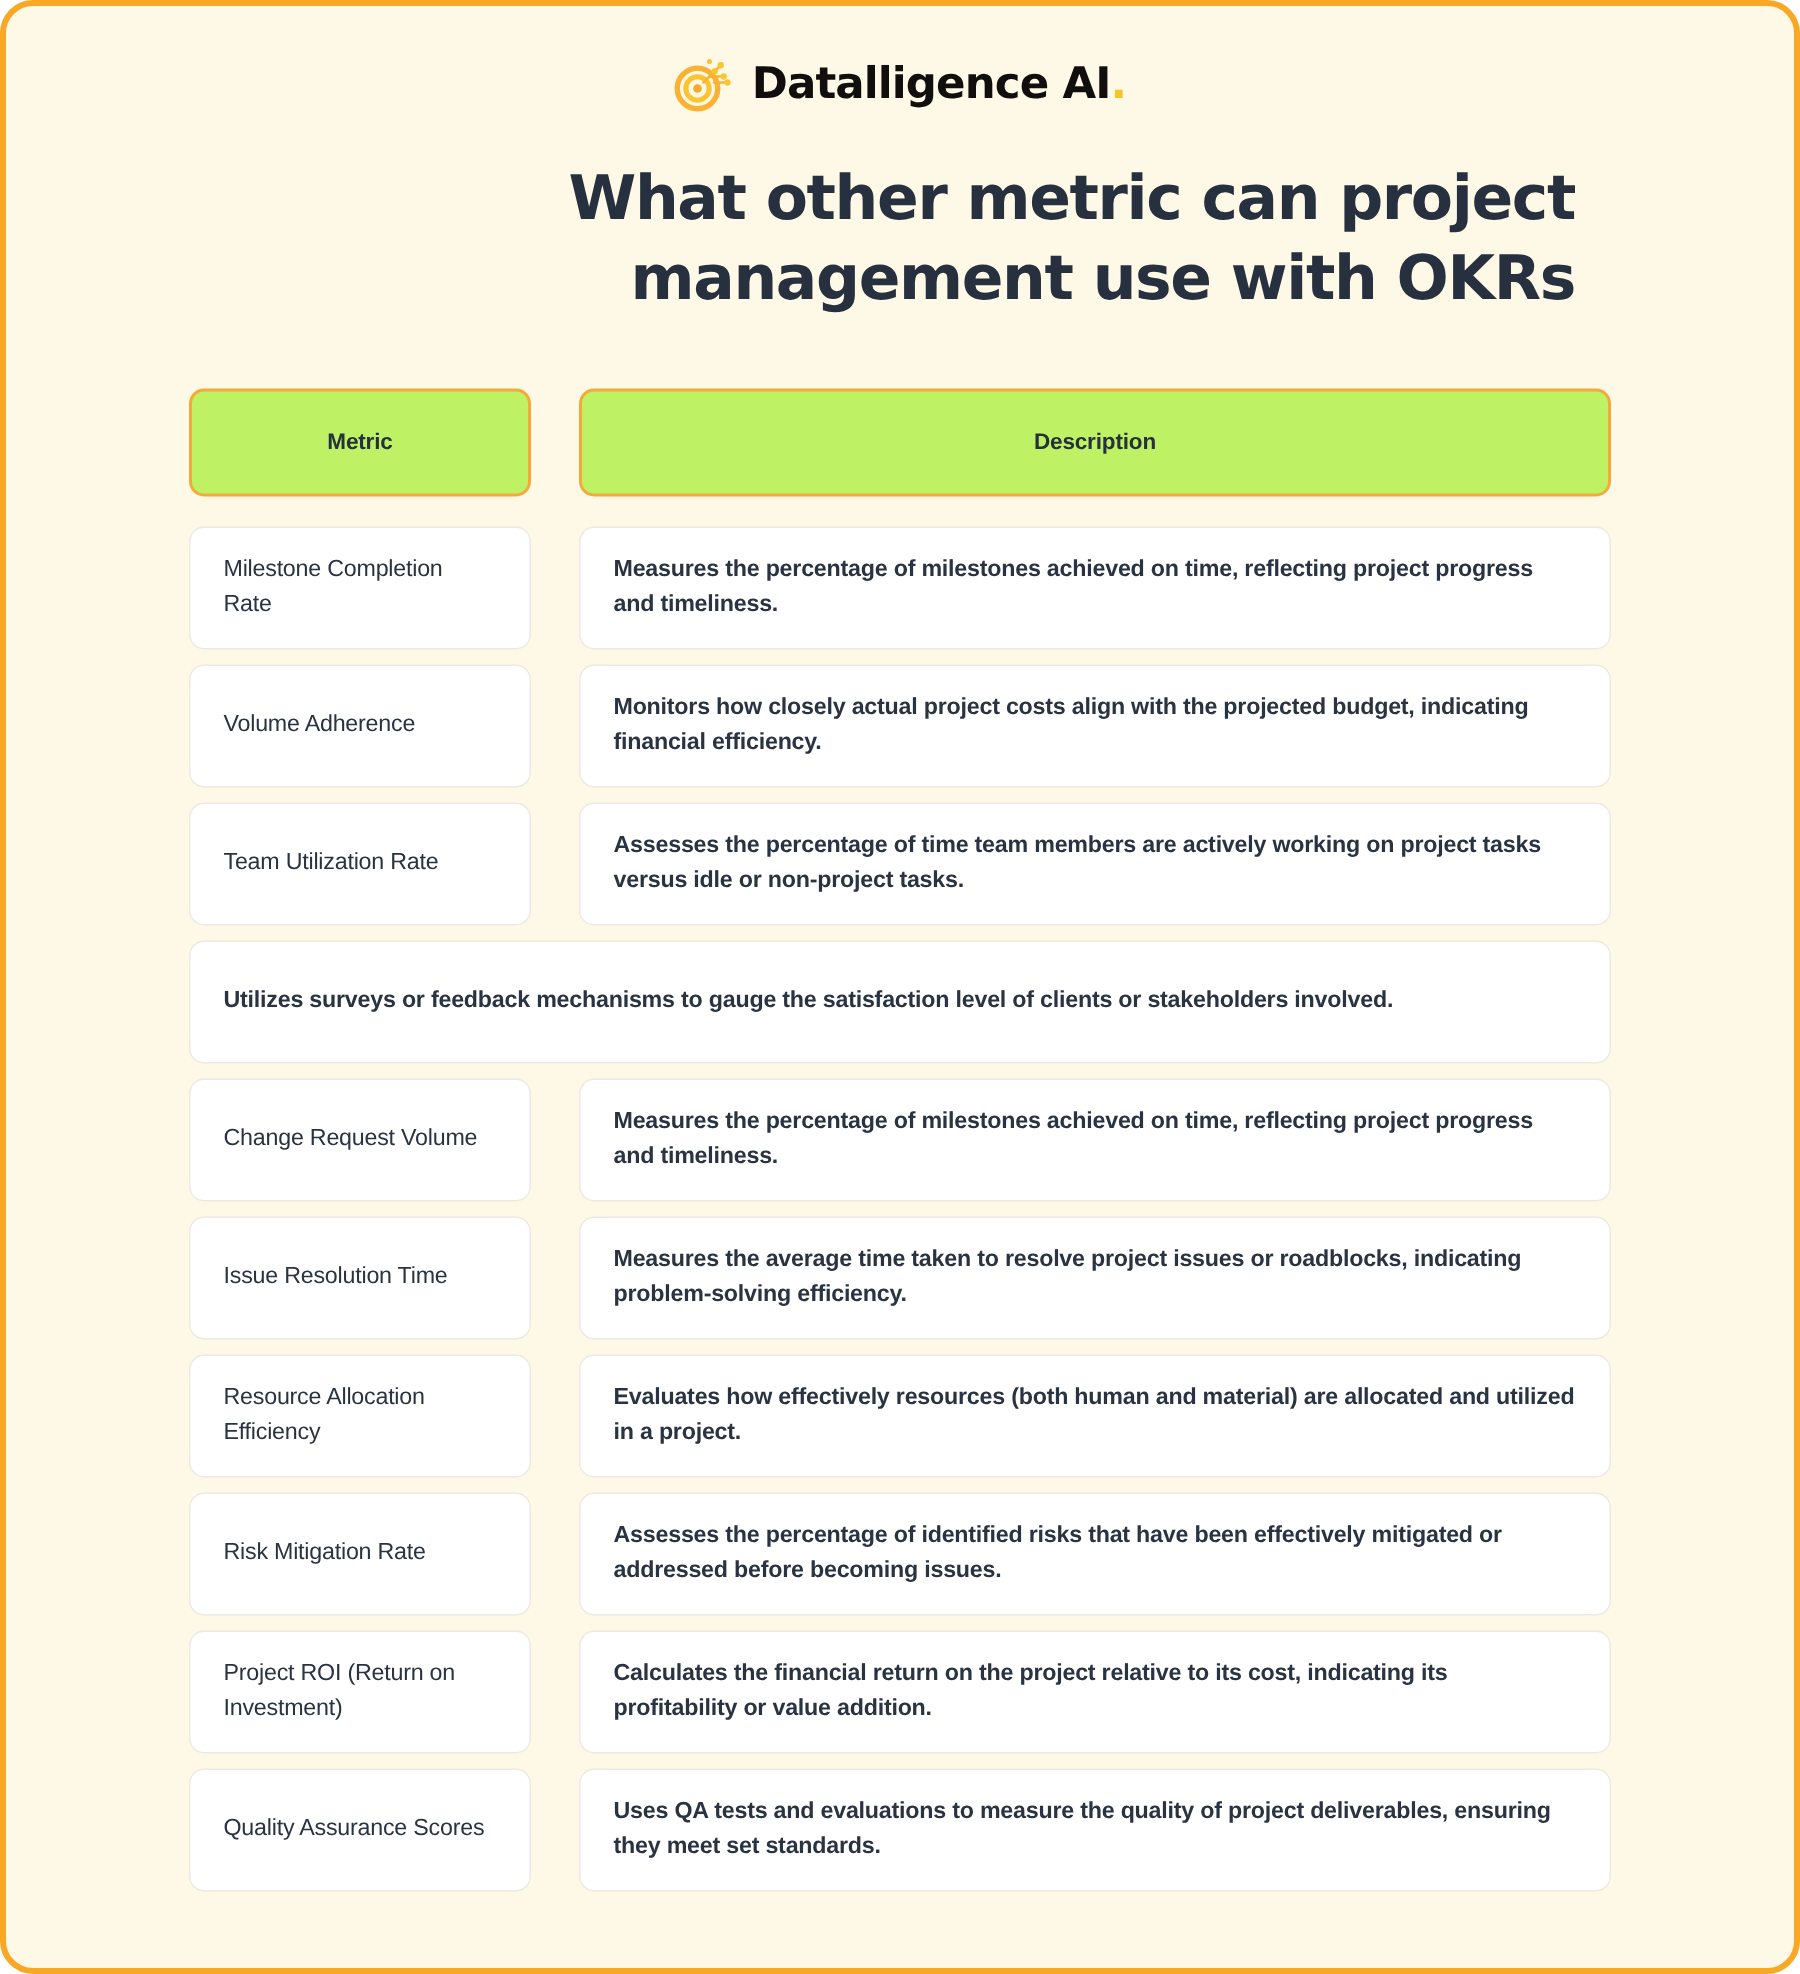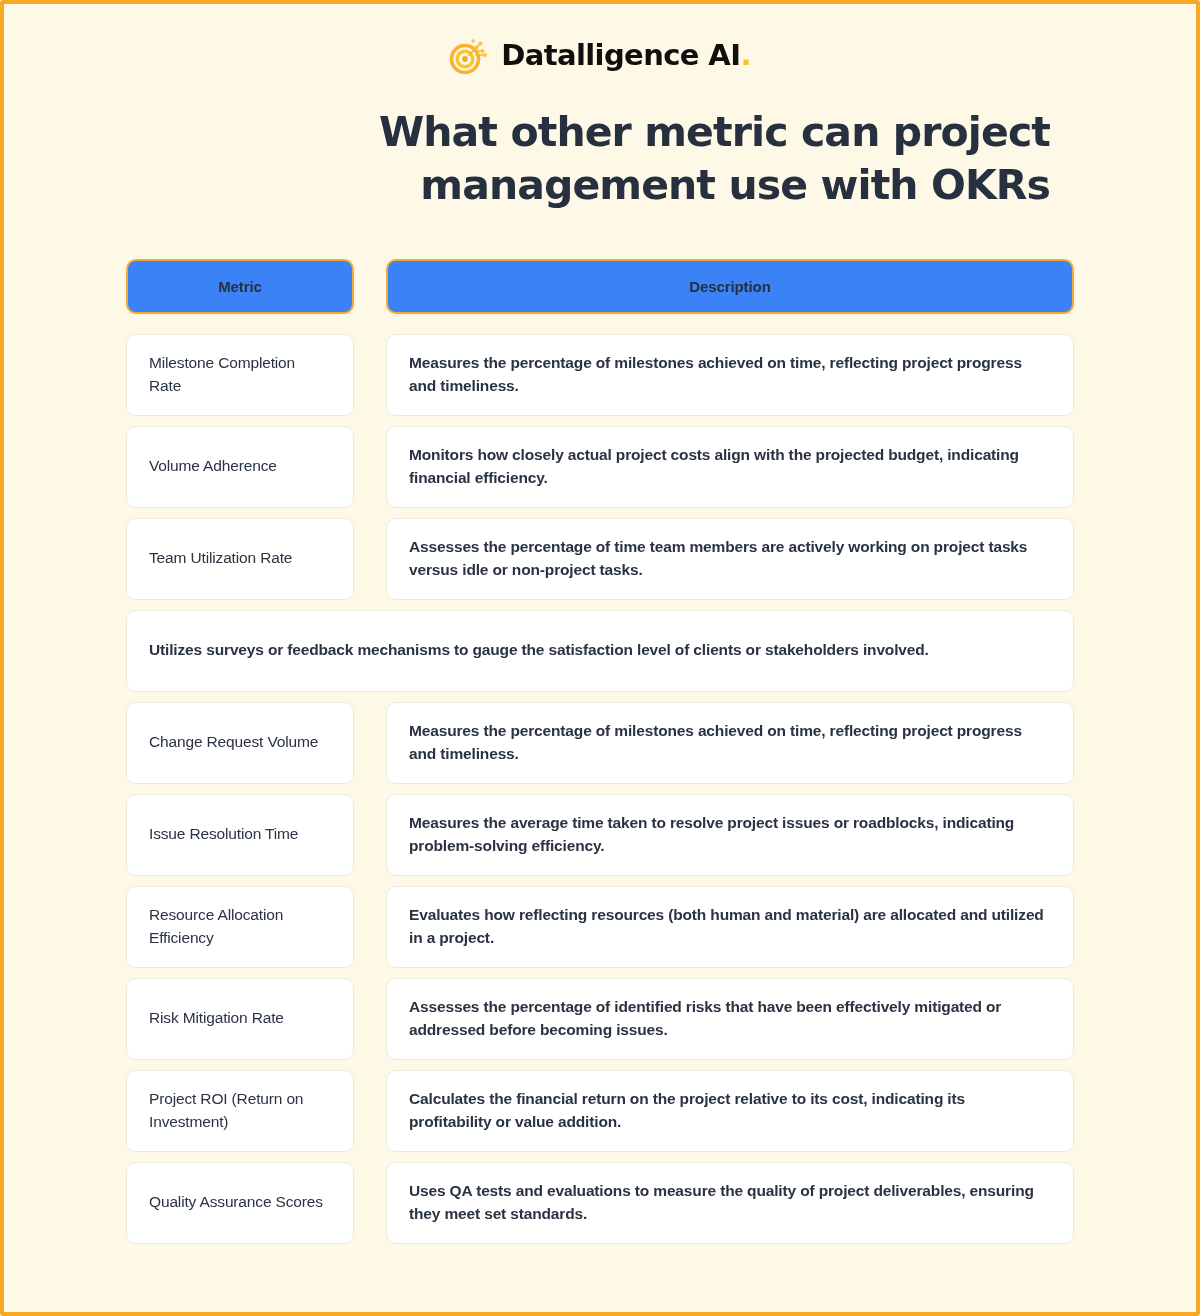--- a/index.html
+++ b/index.html
@@ -14,21 +14,21 @@
     font-family: "Liberation Sans", sans-serif;
     -webkit-font-smoothing: antialiased;
   }
 
   #page {
     position: relative;
     width: 1200px;
     height: 1316px;
     background: #FEF8E7;
     border: 4px solid #F9A825;
-    border-radius: 3px;
+    border-radius: 22px;
     overflow: hidden;
   }
 
   
   .brand-bar {
     display: flex;
     align-items: center;
     justify-content: center;
     gap: 10px;
     padding-top: 30px;
@@ -80,24 +80,24 @@
     display: flex;
     gap: 32px;
     margin-bottom: 10px;
   }
 
   .cell-metric { width: 228px; flex: 0 0 228px; }
   .cell-desc   { flex: 1 1 auto; }
 
   
   .head .cell {
-    background: #3b82f6;
+    background: #bef264;
     border: 2px solid #F6A93B;
     border-radius: 10px;
-    height: 55px;
+    height: 72px;
     display: flex;
     align-items: center;
     justify-content: center;
     font-size: 15px;
     font-weight: bold;
     color: #26303E;
     letter-spacing: -0.1px;
   }
 
   .head { margin-bottom: 20px; }
@@ -213,21 +213,21 @@
       <div class="cell cell-desc">
           <span class="desc-text">Measures the average time taken to resolve project issues or roadblocks, indicating problem-solving efficiency.</span>
         </div>
     </div>
 
     <div class="row body-row">
       <div class="cell cell-metric">
           <span class="metric-text">Resource Allocation Efficiency</span>
         </div>
       <div class="cell cell-desc">
-          <span class="desc-text">Evaluates how reflecting resources (both human and material) are allocated and utilized in a project.</span>
+          <span class="desc-text">Evaluates how effectively resources (both human and material) are allocated and utilized in a project.</span>
         </div>
     </div>
 
     <div class="row body-row">
       <div class="cell cell-metric">
           <span class="metric-text">Risk Mitigation Rate</span>
         </div>
       <div class="cell cell-desc">
           <span class="desc-text">Assesses the percentage of identified risks that have been effectively mitigated or addressed before becoming issues.</span>
         </div>

